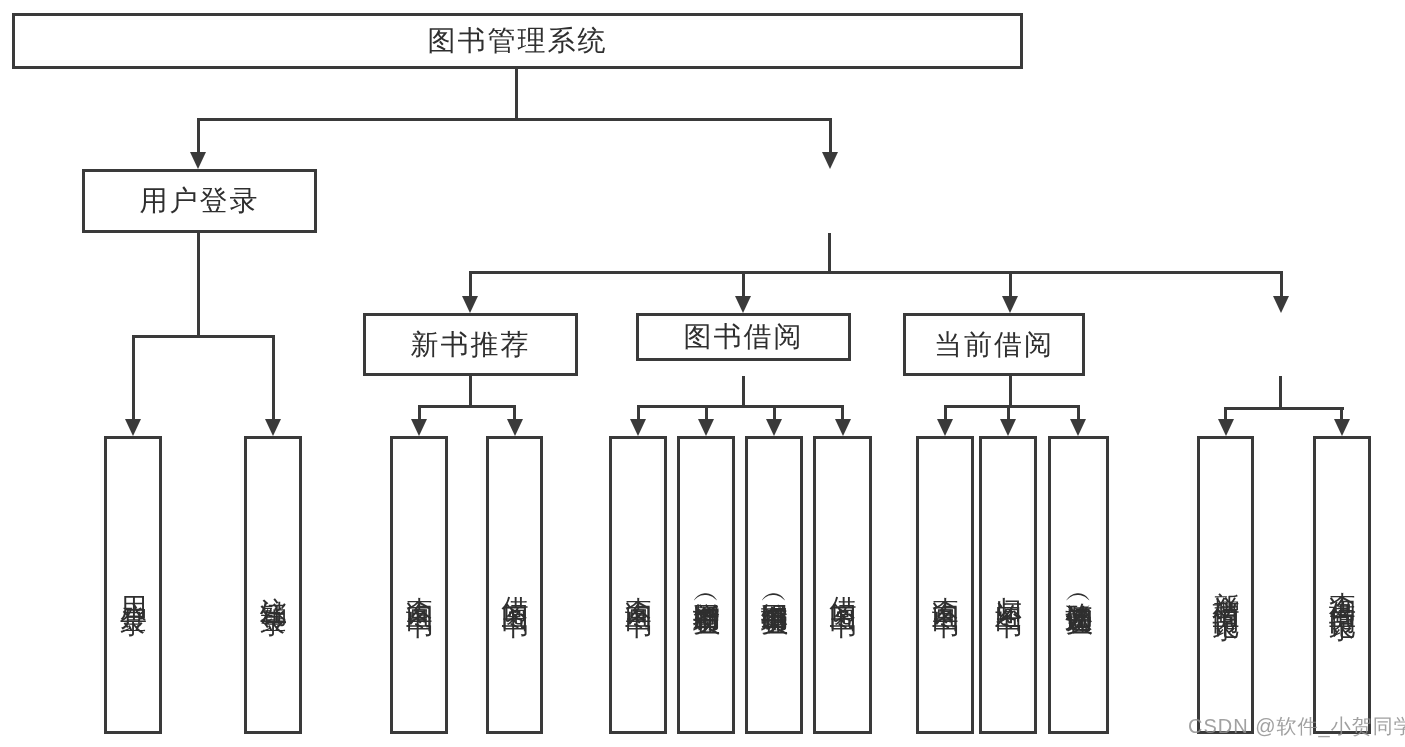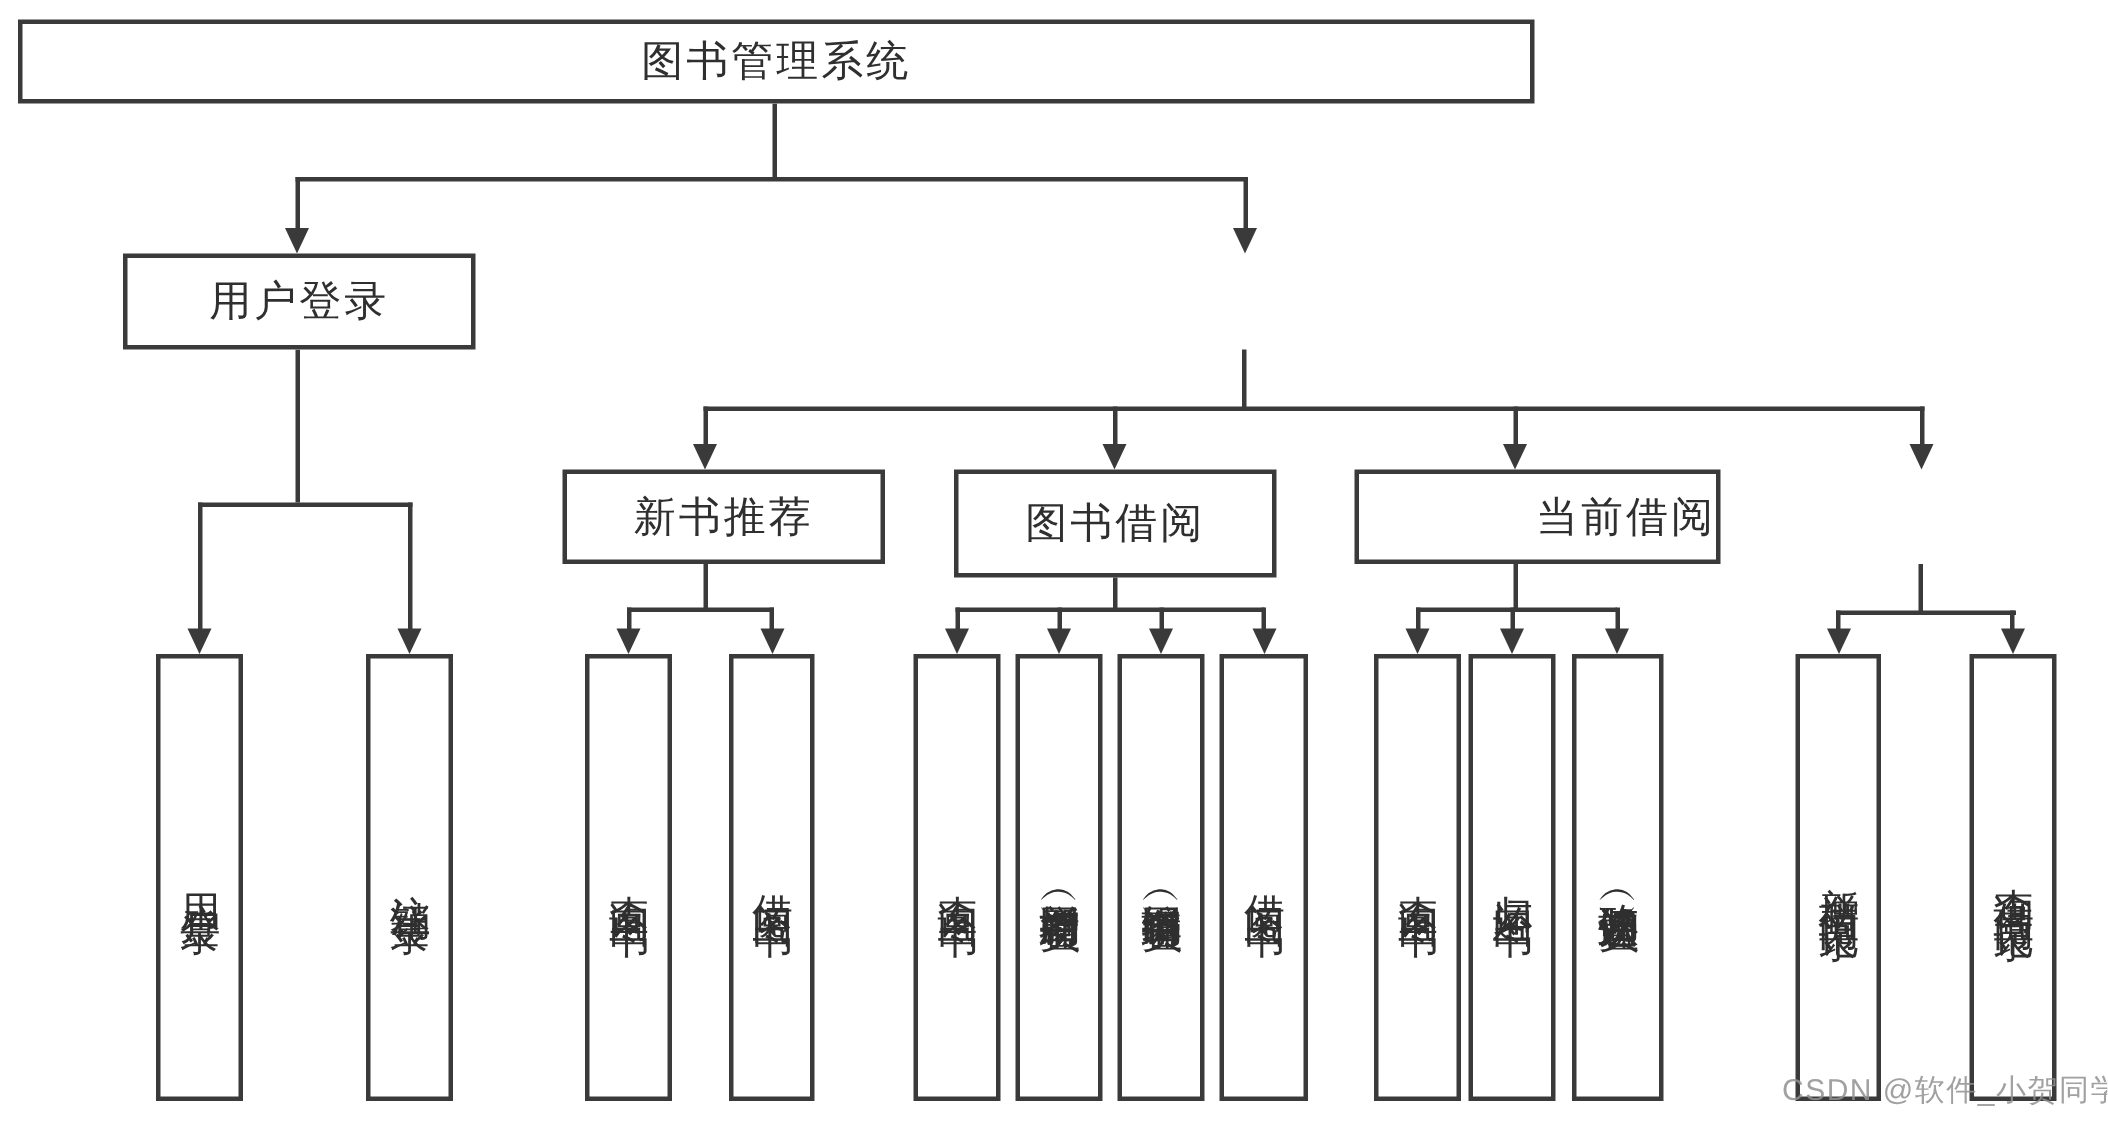--- a/index.html
+++ b/index.html
@@ -62,27 +62,27 @@
   <div class="hl" style="left:469px;top:271px;width:814px;"></div>
   <div class="vl" style="left:469px;top:271px;height:28px;"></div>
   <div class="ar" style="left:462px;top:296px;"></div>
   <div class="vl" style="left:742px;top:271px;height:28px;"></div>
   <div class="ar" style="left:735px;top:296px;"></div>
   <div class="vl" style="left:1009px;top:271px;height:28px;"></div>
   <div class="ar" style="left:1002px;top:296px;"></div>
   <div class="vl" style="left:1280px;top:271px;height:28px;"></div>
   <div class="ar" style="left:1273px;top:296px;"></div>
 
-  <div class="box hbox" style="left:375px;top:313px;width:215px;height:63px;">
+  <div class="box hbox" style="left:363px;top:313px;width:215px;height:63px;">
     <span>新书推荐</span>
   </div>
-  <div class="box hbox" style="left:636px;top:313px;width:215px;height:72px;">
+  <div class="box hbox" style="left:636px;top:313px;width:215px;height:48px;">
     <span>图书借阅</span>
   </div>
-  <div class="box hbox" style="left:903px;top:313px;width:244px;height:63px;justify-content:flex-end;">
+  <div class="box hbox" style="left:903px;top:313px;width:182px;height:63px;">
     <span>当前借阅</span>
   </div>
 
   <div class="vl" style="left:469px;top:375px;height:32px;"></div>
   <div class="hl" style="left:418px;top:405px;width:98px;"></div>
   <div class="vl" style="left:418px;top:405px;height:16px;"></div>
   <div class="ar" style="left:411px;top:419px;"></div>
   <div class="vl" style="left:513px;top:405px;height:16px;"></div>
   <div class="ar" style="left:507px;top:419px;"></div>
 

